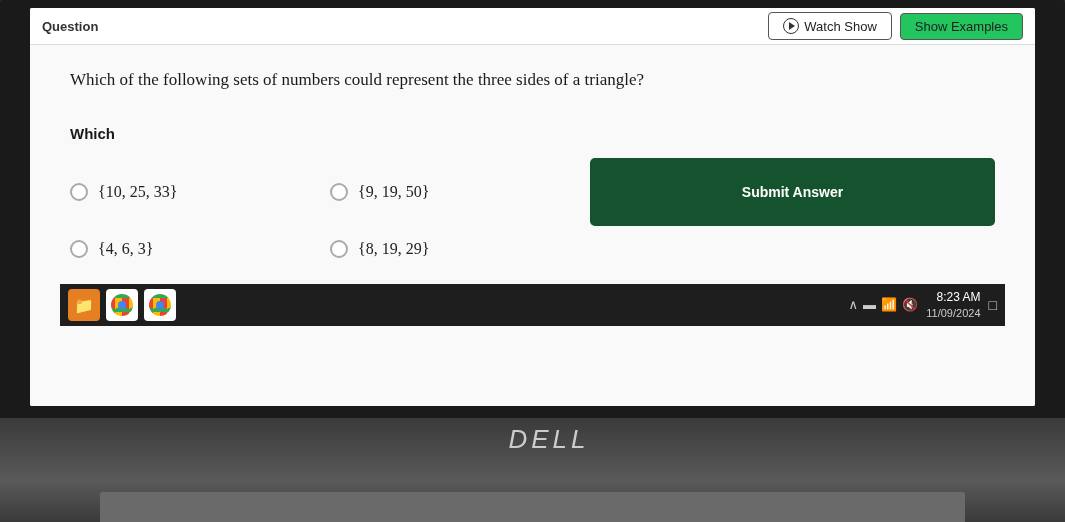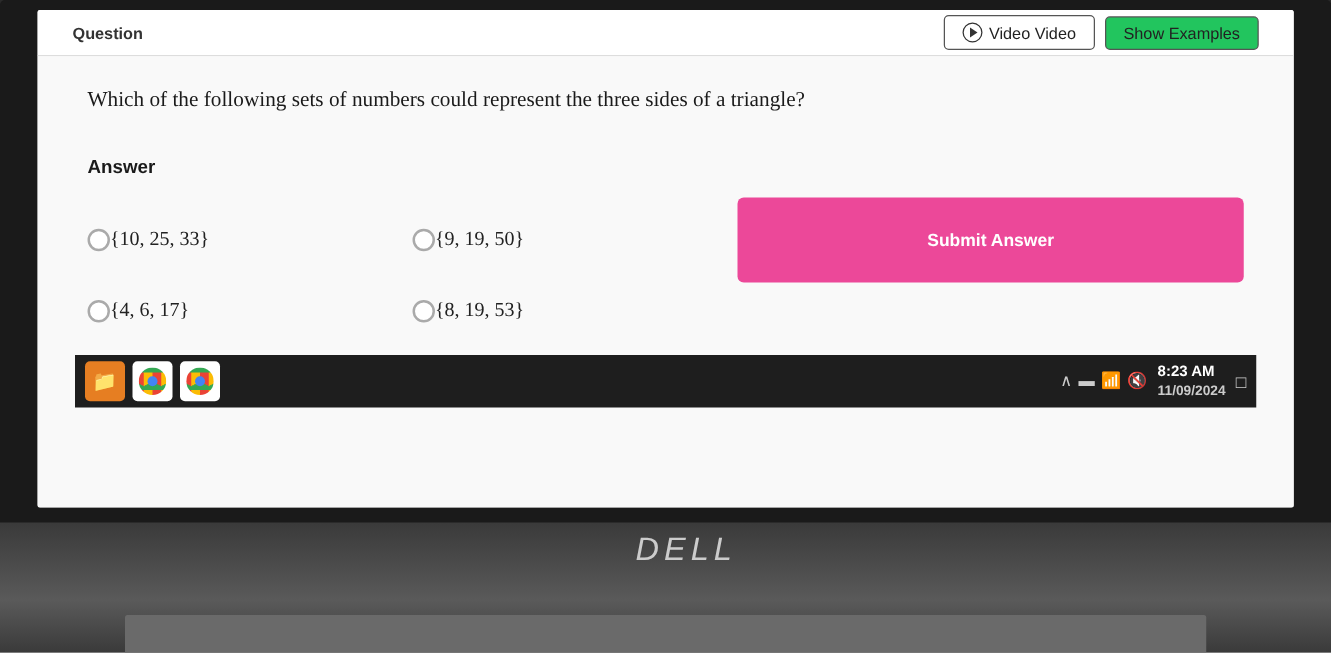--- a/index.html
+++ b/index.html
@@ -34,21 +34,21 @@
       overflow: hidden;
       display: flex;
       flex-direction: column;
     }
 
     
     .top-bar {
       display: flex;
       align-items: center;
       justify-content: flex-end;
-      padding: 4px 28px;
+      padding: 4px 12px;
       border-bottom: 1px solid #ddd;
       background: #fff;
       gap: 8px;
       min-height: 36px;
     }
 
     .top-bar-left {
       flex: 1;
       font-size: 13px;
       color: #333;
@@ -110,38 +110,39 @@
       grid-template-columns: 260px 260px auto;
       grid-template-rows: auto auto;
       row-gap: 14px;
       column-gap: 0;
       align-items: center;
     }
 
     .option {
       display: flex;
       align-items: center;
+      gap: 10px;
       font-size: 16px;
       color: #222;
       font-family: Georgia, serif;
       cursor: pointer;
     }
 
     .radio-circle {
       width: 18px;
       height: 18px;
       border-radius: 50%;
       border: 2px solid #aaa;
       background: #fff;
       flex-shrink: 0;
       display: inline-block;
     }
 
     .submit-btn {
-      background: #ec4899;
+      background: #14532d;
       color: #fff;
       border: none;
       border-radius: 5px;
       padding: 26px 22px;
       font-size: 14px;
       font-family: Arial, sans-serif;
       font-weight: bold;
       cursor: pointer;
       grid-row: 1;
       grid-column: 3;
@@ -190,23 +191,22 @@
       margin-left: auto;
       display: flex;
       align-items: center;
       gap: 8px;
       color: #ccc;
       font-size: 11px;
       font-family: Arial, sans-serif;
     }
 
     .taskbar-time {
-      text-align: left;
+      text-align: right;
       line-height: 1.3;
-      font-weight: bold;
     }
 
     .taskbar-time-main {
       font-size: 12px;
       color: #fff;
     }
 
     .taskbar-time-date {
       font-size: 11px;
       color: #ccc;
@@ -293,55 +293,55 @@
 <div class="laptop-outer">
 
   <div class="screen">
 
     <div class="top-bar">
       <div class="top-bar-left">Question</div>
       <button class="btn-watch-video">
         <span class="circle-play">
           <span style="display:inline-block;width:0;height:0;border-top:4px solid transparent;border-bottom:4px solid transparent;border-left:6px solid #333;margin-left:2px;"></span>
         </span>
-        <span>Video Video</span>
+        <span>Watch Show</span>
       </button>
       <button class="btn-show-examples">
         <span>Show Examples</span>
       </button>
     </div>
 
     <div class="main-content">
 
       <div class="question-text">Which of the following sets of numbers could represent the three sides of a triangle?</div>
 
-      <div class="answer-label">Answer</div>
+      <div class="answer-label">Which</div>
 
       <div class="options-grid">
 
         <div class="option">
           <span class="radio-circle"></span>
           <span>{10, 25, 33}</span>
         </div>
 
         <div class="option">
           <span class="radio-circle"></span>
           <span>{9, 19, 50}</span>
         </div>
 
         <button class="submit-btn">Submit Answer</button>
 
         <div class="option">
           <span class="radio-circle"></span>
-          <span>{4, 6, 17}</span>
+          <span>{4, 6, 3}</span>
         </div>
 
         <div class="option">
           <span class="radio-circle"></span>
-          <span>{8, 19, 53}</span>
+          <span>{8, 19, 29}</span>
         </div>
 
       </div>
     </div>
 
     <div class="taskbar">
 
       <div class="taskbar-icon taskbar-icon-folder">
         <span style="color:#fff;font-size:16px;">📁</span>
       </div>

